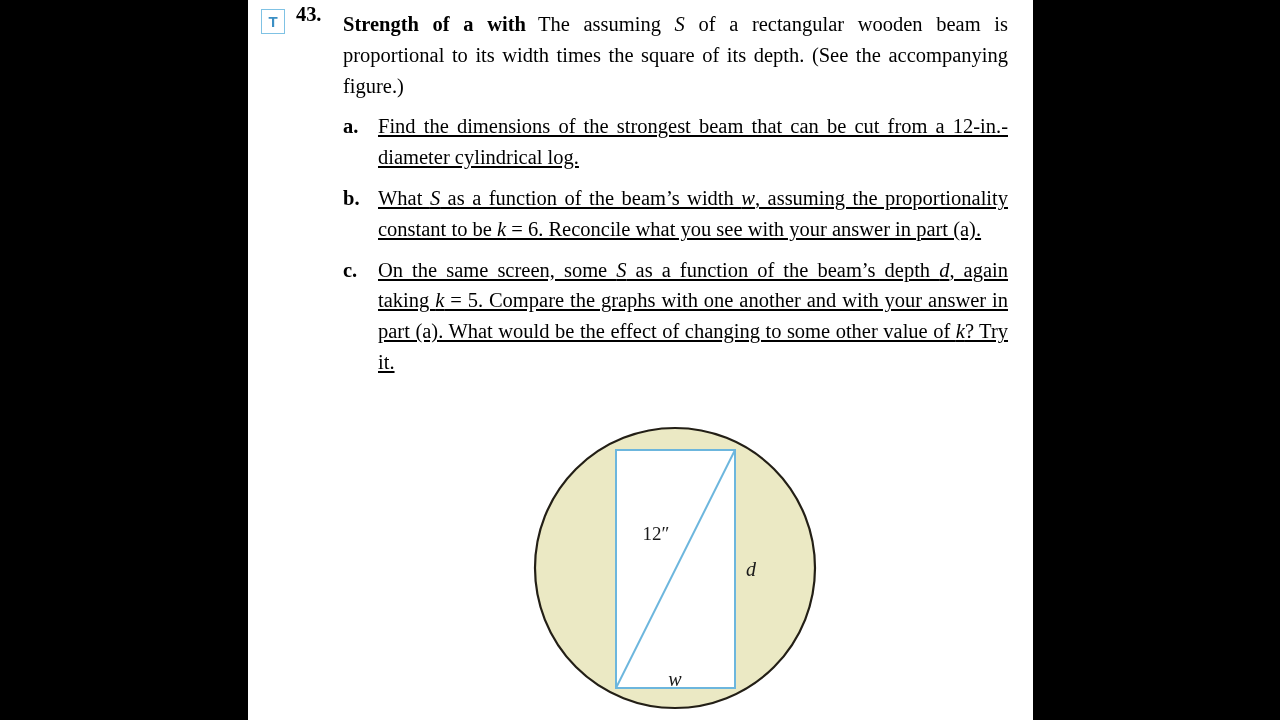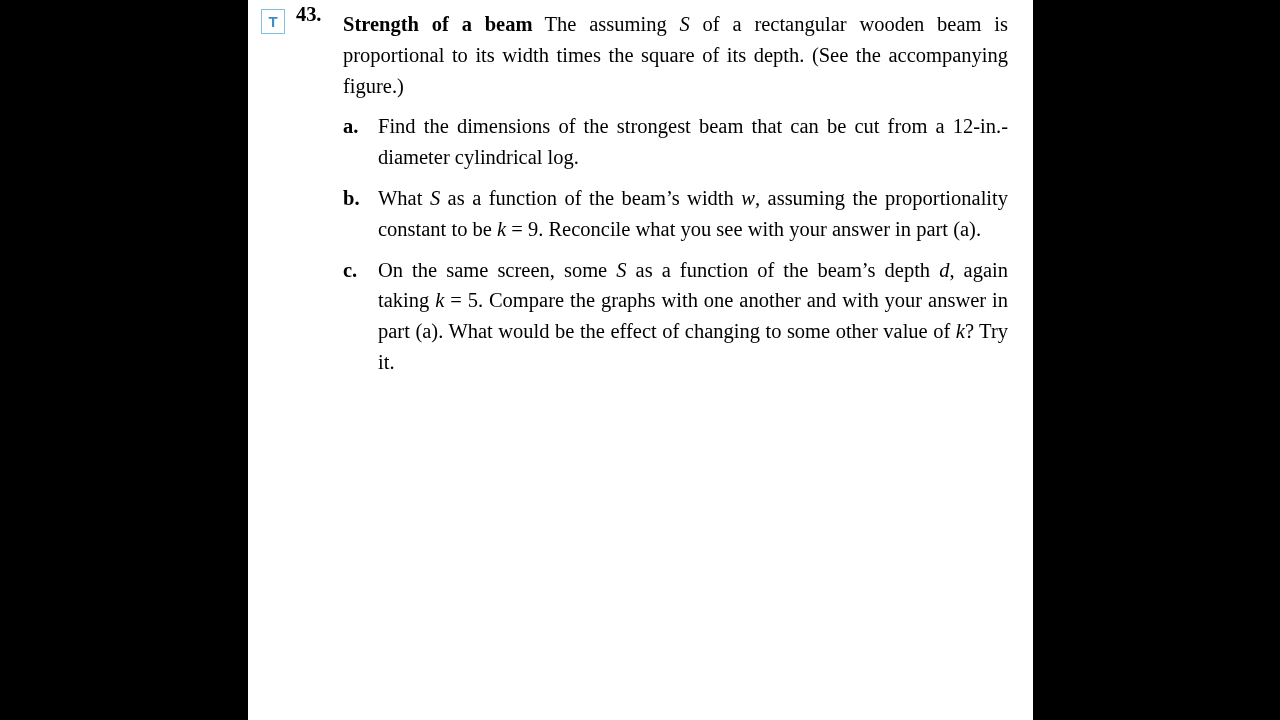--- a/index.html
+++ b/index.html
@@ -120,21 +120,21 @@
     text-justify: inter-word;
   }
   .part:last-child { margin-bottom: 0; }
   .part-label {
     position: absolute;
     left: 0;
     top: 0;
     font-weight: bold;
     font-size: 20.5px;
   }
-  .part-text { display: block; }
+  .part-text { display: block; text-decoration: underline; }
 
   
   #figure {
     position: absolute;
     left: 0;
     top: 418px;
     width: 785px;
     height: 302px;
   }
   #figure svg {
@@ -165,40 +165,50 @@
     <div class="exercise">
 
       <div class="ex-head">
 
         <div class="t-badge">
           <span>T</span>
         </div>
 
         <div class="ex-num">43.</div>
 
-        <p class="ex-body"><span class="ex-title">Strength of a beam</span><span class="gap"></span><span>The assuming </span><i>S</i><span> of a rectangular wooden beam is proportional to its width times the square of its depth. (See the accompanying figure.)</span></p>
+        <p class="ex-body"><span class="ex-title">Strength of a with</span><span class="gap"></span><span>The assuming </span><i>S</i><span> of a rectangular wooden beam is proportional to its width times the square of its depth. (See the accompanying figure.)</span></p>
 
       </div>
 
       <div class="parts">
 
         <div class="part">
           <span class="part-label">a.</span>
           <span class="part-text">Find the dimensions of the strongest beam that can be cut from a 12-in.-diameter cylindrical log.</span>
         </div>
 
         <div class="part">
           <span class="part-label">b.</span>
-          <span class="part-text"><span>What </span><i>S</i><span> as a function of the beam’s width </span><i>w</i><span>, assuming the proportionality constant to be </span><i>k</i><span> = 9. Reconcile what you see with your answer in part (a).</span></span>
+          <span class="part-text"><span>What </span><i>S</i><span> as a function of the beam’s width </span><i>w</i><span>, assuming the proportionality constant to be </span><i>k</i><span> = 6. Reconcile what you see with your answer in part (a).</span></span>
         </div>
 
         <div class="part">
           <span class="part-label">c.</span>
           <span class="part-text"><span>On the same screen, some </span><i>S</i><span> as a function of the beam’s depth </span><i>d</i><span>, again taking </span><i>k</i><span> = 5. Compare the graphs with one another and with your answer in part (a). What would be the effect of changing to some other value of </span><i>k</i><span>? Try it.</span></span>
         </div>
 
       </div>
 
     </div>
 
+    <div id="figure">
+      <svg width="785" height="302" viewBox="0 0 785 302" xmlns="http://www.w3.org/2000/svg">
+        <circle cx="427" cy="150" r="140" fill="#ebe9c4" stroke="#231f16" stroke-width="2.2"></circle>
+        <rect x="368" y="32" width="119" height="238" fill="#ffffff" stroke="#6cb6dd" stroke-width="2"></rect>
+        <line x1="368" y1="270" x2="487" y2="32" stroke="#6cb6dd" stroke-width="2"></line>
+        <text class="fig-label" x="408" y="122" text-anchor="middle">12″</text>
+        <text class="fig-label-italic" x="498" y="158" text-anchor="start">d</text>
+        <text class="fig-label-italic" x="427" y="268" text-anchor="middle">w</text>
+      </svg>
+    </div>
 
   </div>
 </div>
 
 </body></html>

